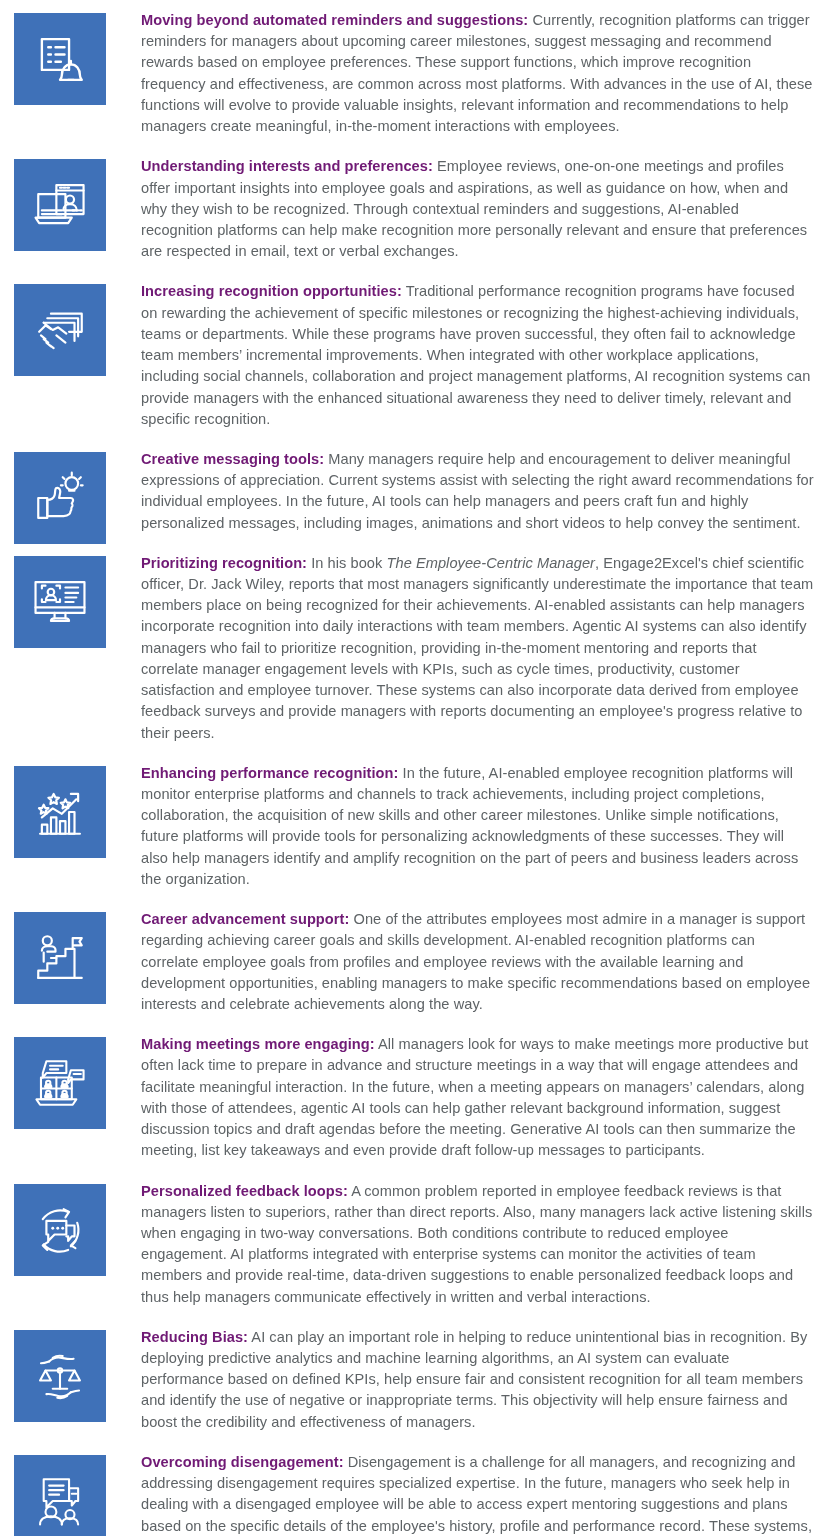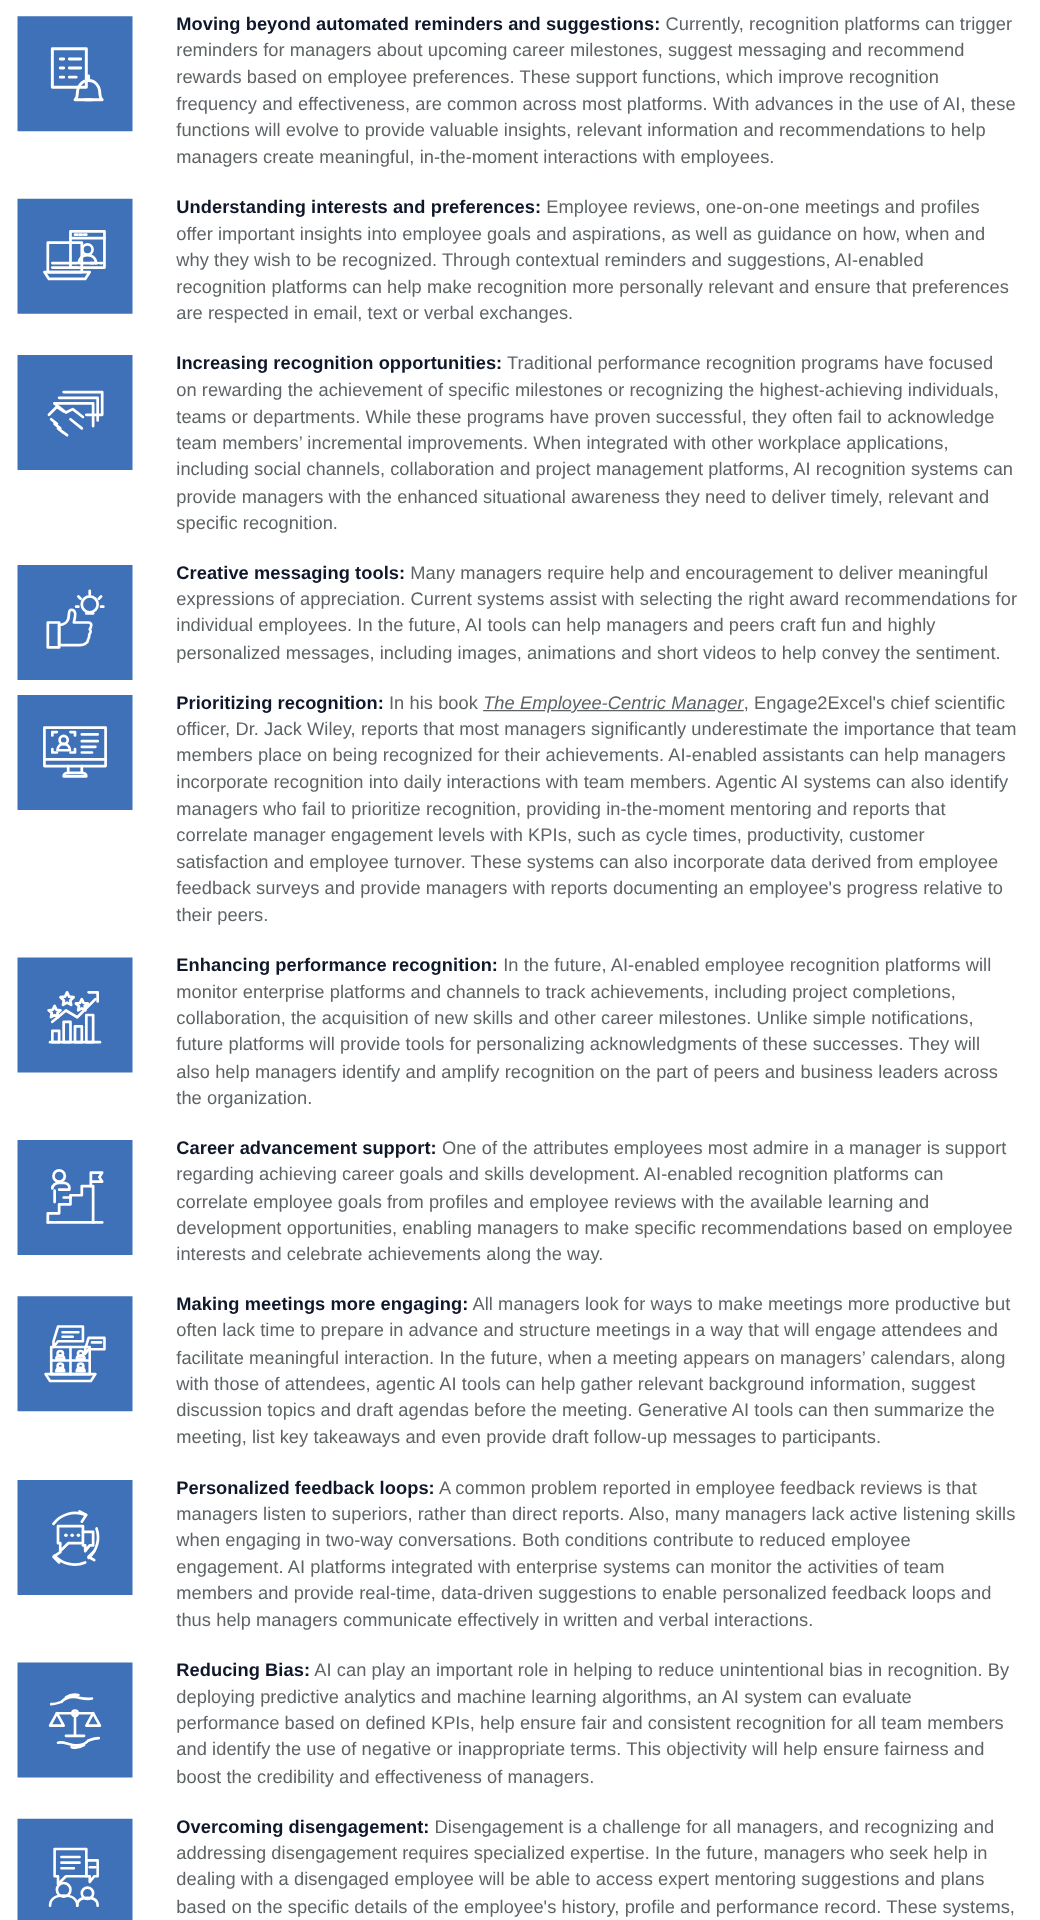--- a/index.html
+++ b/index.html
@@ -51,24 +51,24 @@
   }
   p.body {
     margin: 0 0 17px 0;
     font-size: 14.6px;
     line-height: 1.455;
     color: #5e6366;
     letter-spacing: 0.004em;
     text-align: left;
   }
   .lead {
-    color: #0f172a;
+    color: #701a75;
     font-weight: bold;
   }
-  .bookttl { font-style: italic; text-decoration: underline; }
+  .bookttl { font-style: italic; }
 </style>
 </head>
 <body>
 
 <div class="page">
 
   <div class="row">
     <div class="icon-col">
       <div class="icon-tile">
         <svg viewBox="0 0 64 64" fill="none" stroke="#ffffff" stroke-width="2.6" stroke-linecap="round" stroke-linejoin="round">

